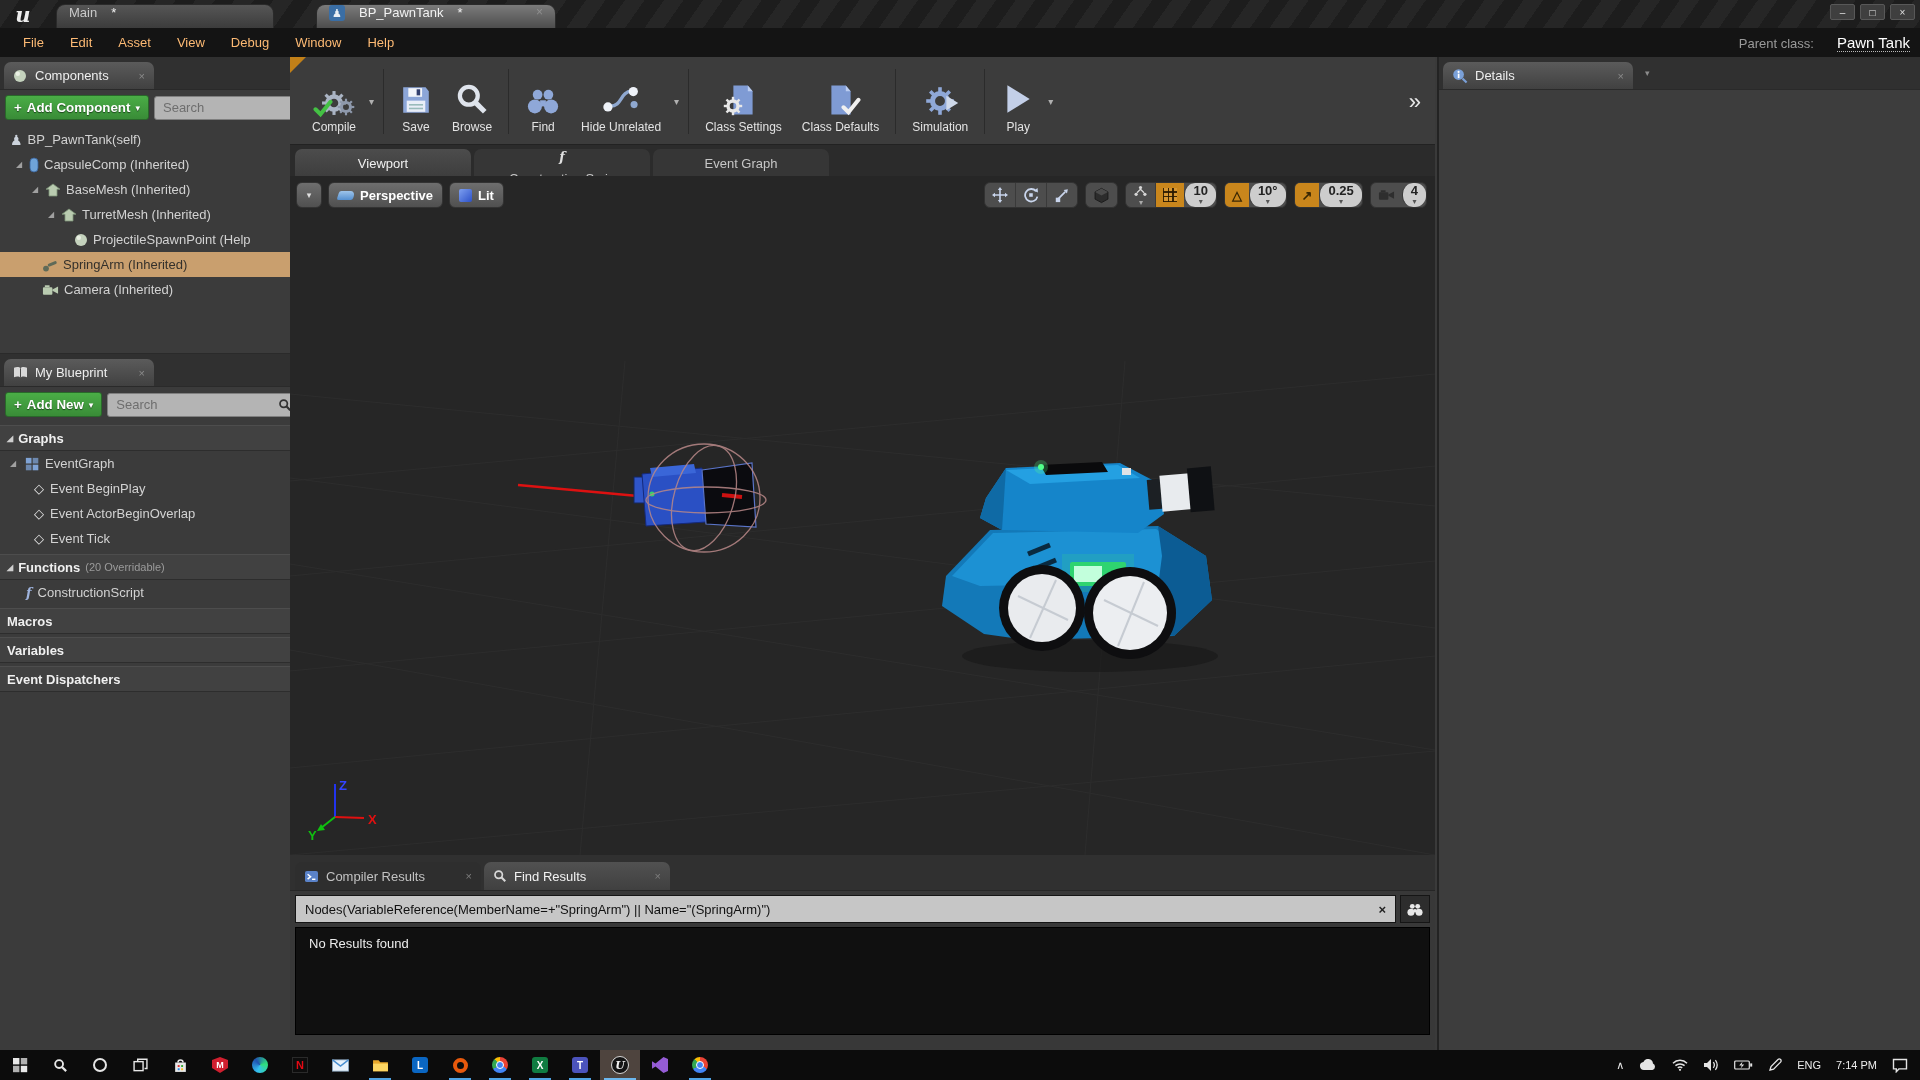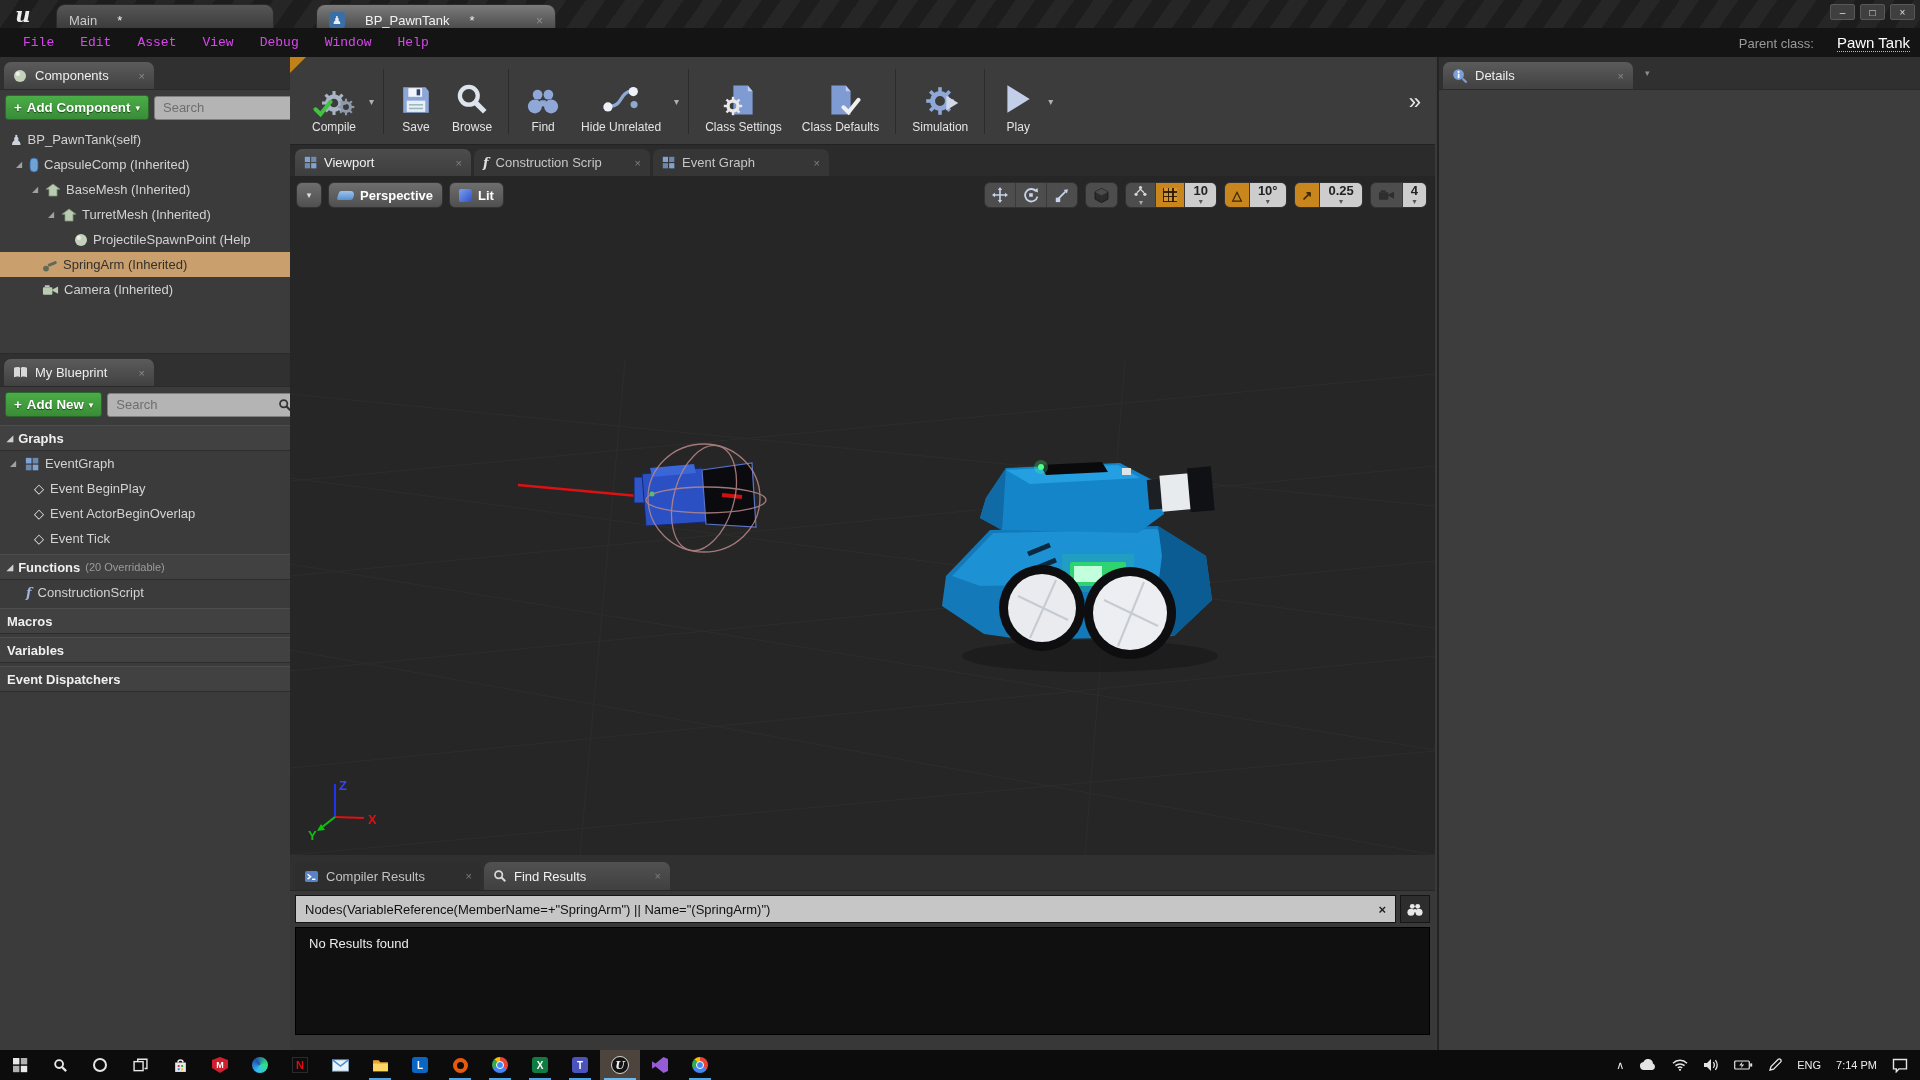--- a/index.html
+++ b/index.html
@@ -10,37 +10,37 @@
     color:#cccccc; font-size:13px; -webkit-font-smoothing:antialiased;
   }
   svg.ic { display:block; }
 
   
   #titlebar { position:absolute; left:0; top:0; width:1920px; height:28px;
     background:repeating-linear-gradient(125deg,#262626 0 16px,#1d1d1d 16px 32px);
     display:flex; align-items:flex-end; }
   .app-logo { width:46px; height:28px; display:flex; align-items:center; justify-content:center;
     font:italic bold 21px "DejaVu Serif", serif; color:#ededed; }
-  .top-tab { height:24px; border-radius:9px 9px 0 0; display:flex; align-items:flex-end; gap:20px;
+  .top-tab { height:24px; border-radius:9px 9px 0 0; display:flex; align-items:flex-start; gap:14px;
     padding:0 12px; font-size:13px; color:#c9c9c9;
     background:linear-gradient(#565656,#3c3c3c); border:1px solid #2a2a2a; border-bottom:none; }
   .top-tab.main { width:218px; margin-left:10px; }
   .top-tab.active { width:240px; margin-left:42px; background:linear-gradient(#7b7b7b,#4d4d4d); color:#f2f2f2; }
   .top-tab .dirty { color:#f0f0f0; }
   .top-tab .tab-x { margin-left:auto; color:#909090; font-size:12px; }
   .pawn-chip { width:16px; height:16px; background:#3a6ea5; border-radius:3px; color:#e8eef4;
     display:flex; align-items:center; justify-content:center; font-size:11px; }
   #win-controls { position:absolute; right:5px; top:4px; display:flex; gap:5px; }
   .wbtn { width:25px; height:16px; background:#3f3f3f; border:1px solid #585858; border-radius:2px;
     color:#e0e0e0; font-size:10px; display:flex; align-items:center; justify-content:center; }
 
   
   #menubar { position:absolute; left:0; top:28px; width:1920px; height:29px; background:#141414;
     display:flex; align-items:center; padding:0 10px; }
-  .menu-item { padding:0 13px; color:#d946ef;font-family:Liberation Mono, monospace; }
+  .menu-item { padding:0 13px; color:#fdba74; }
   #parent-class { margin-left:auto; display:flex; align-items:baseline; gap:23px; }
   #parent-class .pc-label { color:#9a9a9a; }
   #parent-class .pc-value { color:#ffffff; font-size:15px; border-bottom:1px dotted #bbbbbb; }
 
   
   #left { position:absolute; left:0; top:57px; width:336px; bottom:30px;
     background:#3b3b3b; border-right:2px solid #232323; display:flex; flex-direction:column; }
   .dock-header { height:33px; background:#303030; display:flex; align-items:flex-end;
     border-bottom:1px solid #2a2a2a; }
   .dock-tab { height:27px; min-width:150px; margin-left:4px; padding:0 9px;
@@ -85,40 +85,40 @@
     gap:4px; padding:4px 10px 8px; color:#e3e3e3; font-size:12px; white-space:nowrap; }
   .tool .ticon { height:42px; display:flex; align-items:flex-end; justify-content:center; }
   .tool-dd { align-self:center; color:#b0b0b0; font-size:10px; padding:0 3px; }
   .tsep { width:1px; background:#2b2b2b; margin:8px 6px; }
   .chevrons { margin-left:auto; align-self:center; color:#e8e8e8; font-size:22px; padding-right:4px; }
 
   
   #doctabs { position:absolute; left:290px; top:145px; width:1145px; height:31px; background:#2b2b2b;
     display:flex; align-items:flex-end; padding-left:5px; gap:3px; }
   .vtab { height:27px; width:176px; background:#363636; border-radius:7px 7px 0 0;
-    display:flex; align-items:center; gap:7px; padding:0 9px; color:#c6c6c6; }
+    display:flex; align-items:center; gap:7px; padding:0 9px; color:#c6c6c6;flex-direction:column; }
   .vtab.active { background:linear-gradient(#4c4c4c,#3e3e3e); color:#f0f0f0; }
   .vtab .tab-x { margin-left:auto; color:#808080; font-size:11px; }
 
   
   #viewport { position:absolute; left:290px; top:176px; width:1145px; height:679px;
     background:#262626; overflow:hidden; }
   #vp-left-tools { position:absolute; left:6px; top:6px; display:flex; gap:6px; z-index:3; }
   .vbtn { height:26px; background:linear-gradient(#6e6e6e,#505050); border:1px solid #333;
     border-radius:6px; display:flex; align-items:center; gap:6px; padding:0 9px;
     color:#ffffff; font-weight:bold; }
   .vbtn.square { width:26px; justify-content:center; padding:0; color:#e0e0e0; font-size:9px; font-weight:normal; }
   .wedge { width:16px; height:9px; background:linear-gradient(#9ec4ea,#5590d0); border-radius:2px 5px 2px 2px; transform:skewX(-18deg); }
   .litcube { width:13px; height:13px; background:linear-gradient(135deg,#7d9ff0,#2d51c8); border-radius:2px; }
   #vp-right-tools { position:absolute; right:8px; top:6px; display:flex; gap:7px; z-index:3; }
   .vgroup { display:flex; height:26px; background:#4d4d4d; border:1px solid #323232; border-radius:6px; overflow:hidden; }
   .vcell { display:flex; align-items:center; justify-content:center; padding:0 7px; color:#c9d5ec; }
   .vcell + .vcell { border-left:1px solid #3a3a3a; }
   .vcell.orange { background:#c9861c; color:#3a2703; }
-  .vcell.light { background:#cdcdcd; color:#222; font-weight:bold; flex-direction:column; line-height:11px; padding:2px 8px 0; }
+  .vcell.light { background:#cdcdcd; color:#222; font-weight:bold; flex-direction:column; line-height:11px; padding:2px 8px 0;border-radius:11px; }
   .vcell.light .dd { font-size:8px; color:#555; font-weight:normal; }
   .vcell.iconcol { flex-direction:column; line-height:9px; padding:2px 7px 0; }
   .vcell.iconcol .dd { font-size:8px; color:#aaa; }
   .gridpat { width:14px; height:14px;
     background-image:repeating-linear-gradient(0deg,rgba(40,24,0,.9) 0 1.5px,transparent 1.5px 4.6px),
                      repeating-linear-gradient(90deg,rgba(40,24,0,.9) 0 1.5px,transparent 1.5px 4.6px);
     background-color:rgba(255,200,110,.25); }
   #scene { position:absolute; inset:0; z-index:1; }
 
   

